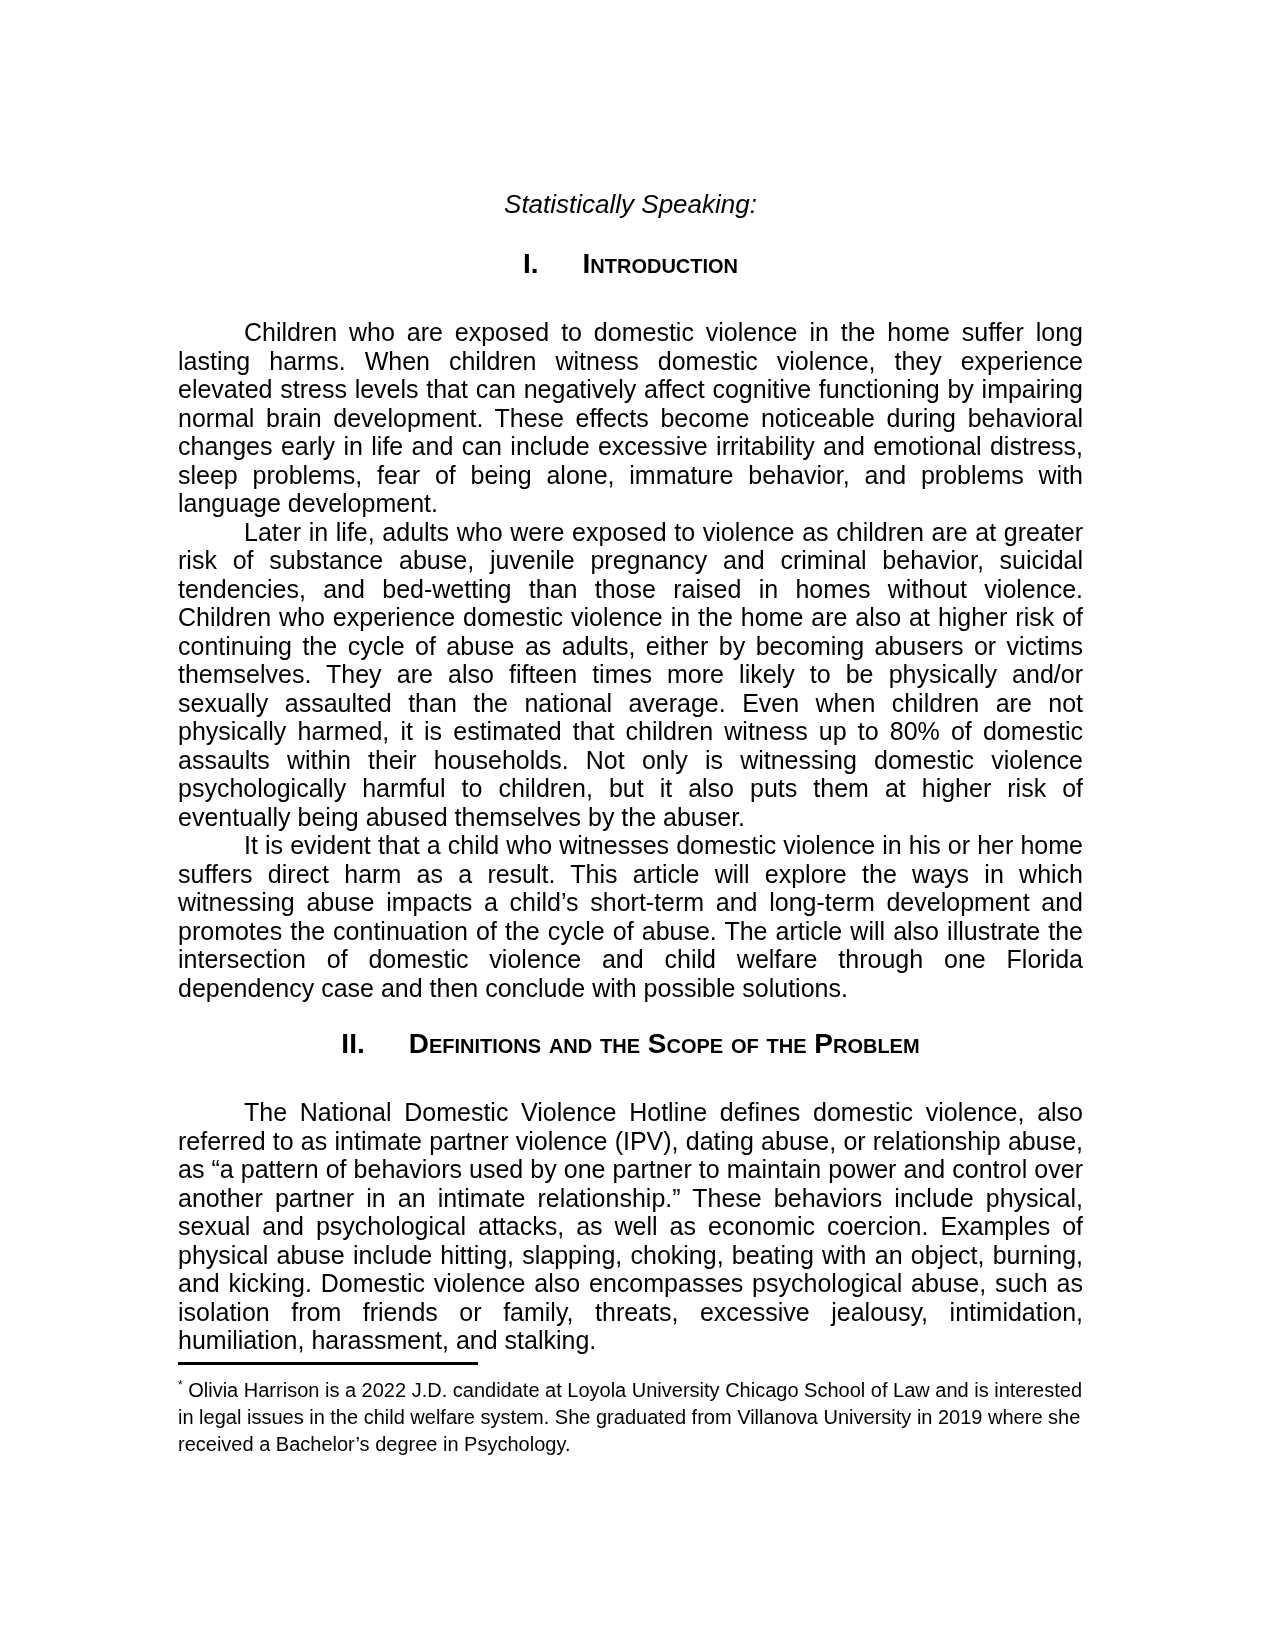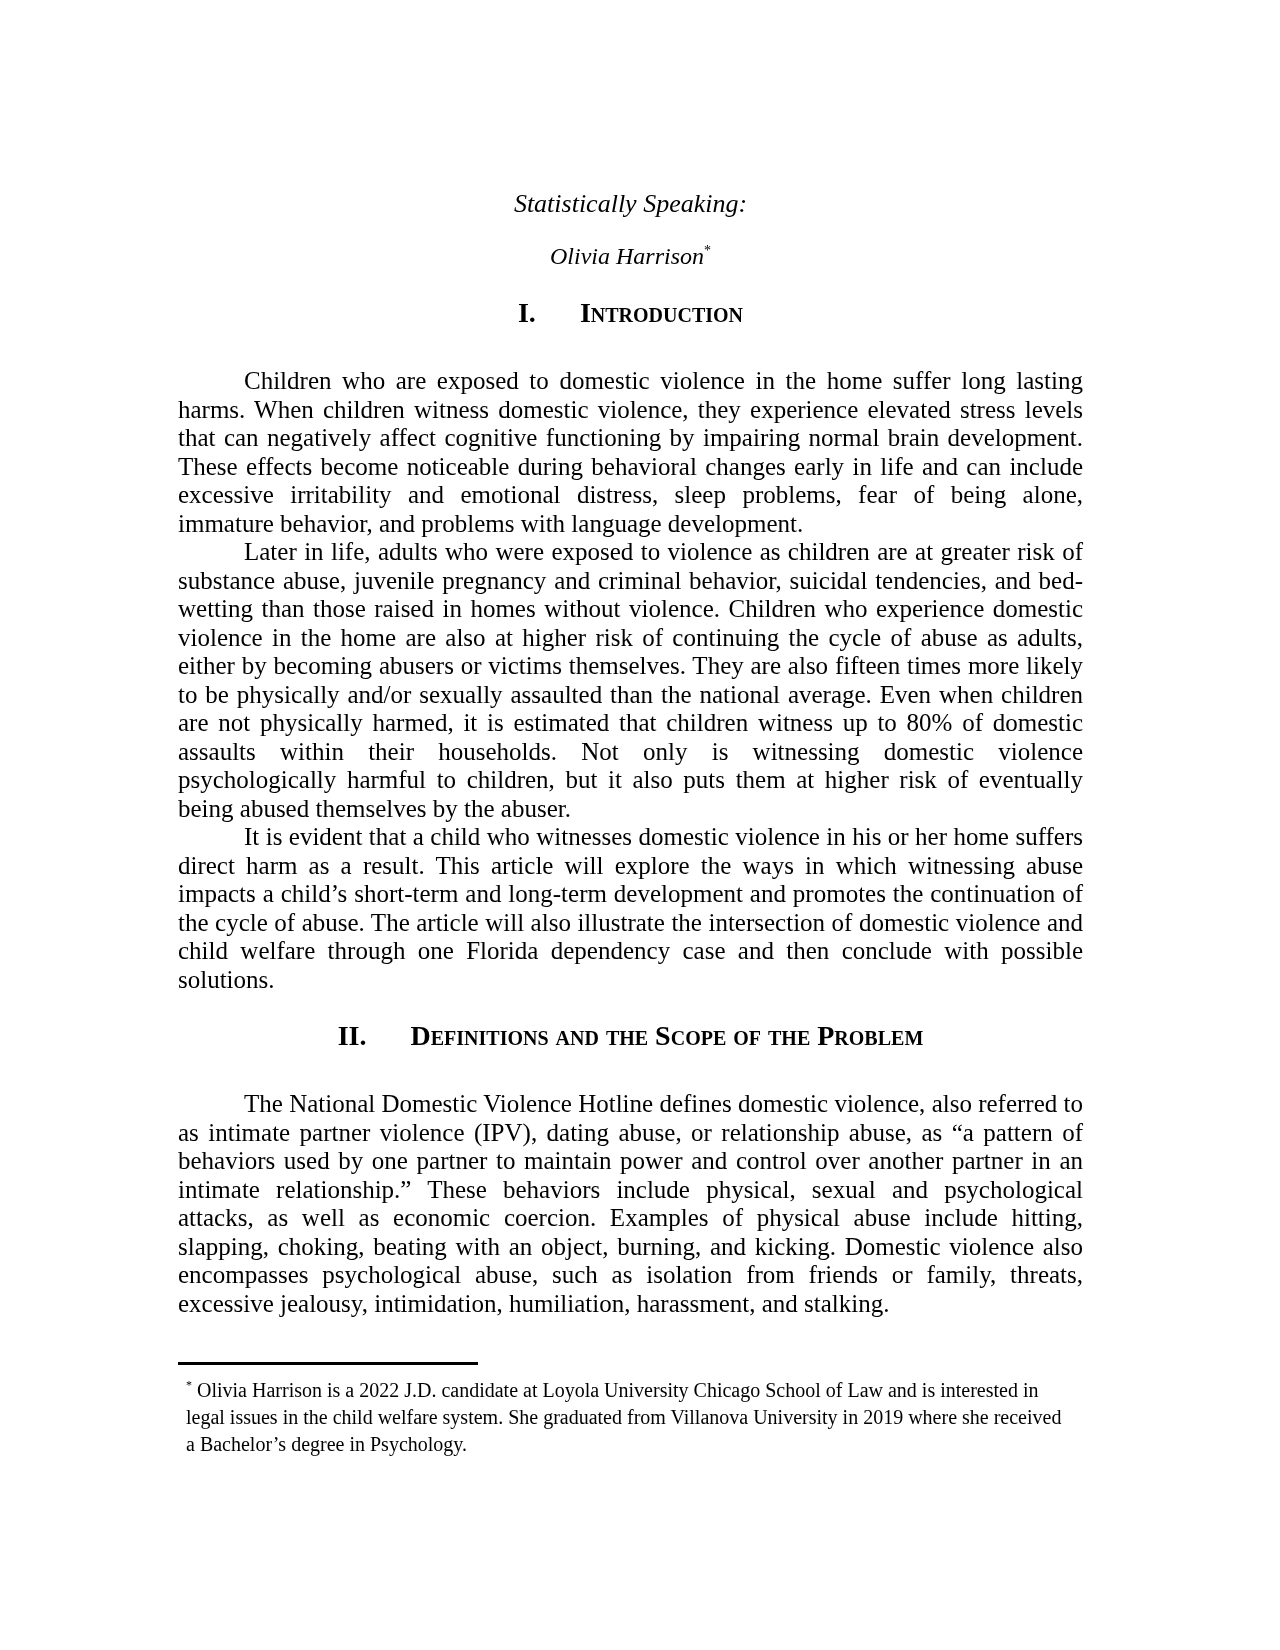--- a/index.html
+++ b/index.html
@@ -8,21 +8,21 @@
     background: #ffffff;
   }
   .page {
     position: relative;
     width: 1280px;
     height: 1650px;
     box-sizing: border-box;
     padding: 186px 197px 0 178px;
     background: #ffffff;
     color: #000000;
-    font-family: Liberation Serif, serif;
+    font-family: Liberation Sans, sans-serif;
   }
   .title-block {
     text-align: center;
   }
   .title-italic {
     font-size: 26px;
     line-height: 36px;
     font-style: italic;
   }
   .title-bold {
@@ -69,39 +69,36 @@
     left: 178px;
     top: 1362px;
     width: 905px;
   }
   .footnote-rule {
     width: 300px;
     border-top: 3px solid #000000;
     margin-bottom: 12px;
   }
   .footnote {
-    margin: 8px;
+    margin: 0;
     font-size: 20px;
     line-height: 27px;
     text-align: left;
   }
   .footnote sup.note-mark {
     font-size: 12px;
   }
 </style>
 </head>
 <body>
 
 <div class="page">
 
   <header class="title-block">
     <div class="title-italic">Statistically Speaking:</div>
-    <div class="author-line">
-      <span>Olivia Harrison</span><sup class="note-mark">*</sup>
-    </div>
   </header>
 
   <section class="body-text">
     <h2 class="sec-heading">
       <span class="sec-num">I.</span><span class="sec-gap"></span><span class="smallcaps">Introduction</span>
     </h2>
     <p>Children who are exposed to domestic violence in the home suffer long lasting harms. When children witness domestic violence, they experience elevated stress levels that can negatively affect cognitive functioning by impairing normal brain development. These effects become noticeable during behavioral changes early in life and can include excessive irritability and emotional distress, sleep problems, fear of being alone, immature behavior, and problems with language development.</p>
     <p>Later in life, adults who were exposed to violence as children are at greater risk of substance abuse, juvenile pregnancy and criminal behavior, suicidal tendencies, and bed-wetting than those raised in homes without violence. Children who experience domestic violence in the home are also at higher risk of continuing the cycle of abuse as adults, either by becoming abusers or victims themselves. They are also fifteen times more likely to be physically and/or sexually assaulted than the national average. Even when children are not physically harmed, it is estimated that children witness up to 80% of domestic assaults within their households. Not only is witnessing domestic violence psychologically harmful to children, but it also puts them at higher risk of eventually being abused themselves by the abuser.</p>
     <p>It is evident that a child who witnesses domestic violence in his or her home suffers direct harm as a result. This article will explore the ways in which witnessing abuse impacts a child’s short-term and long-term development and promotes the continuation of the cycle of abuse. The article will also illustrate the intersection of domestic violence and child welfare through one Florida dependency case and then conclude with possible solutions.</p>
   </section>

